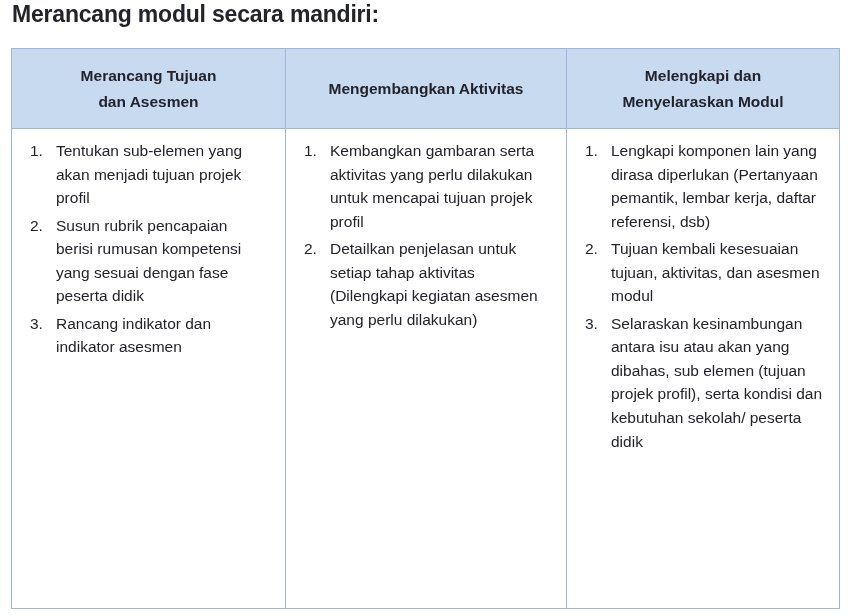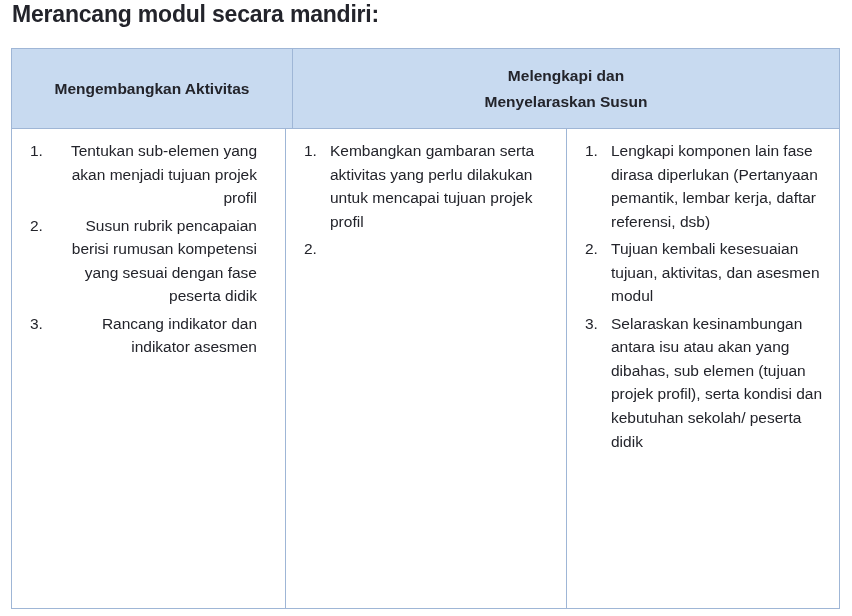--- a/index.html
+++ b/index.html
@@ -106,41 +106,47 @@
   }
   .txt {
     flex: 1 1 auto;
     font-size: 15.5px;
     line-height: 1.52;
     color: #23242b;
     padding-right: 4px;
     hyphens: none;
   }
 
-  .col-1 .txt { max-width: 205px; text-align: right; }
+  .col-1 .txt { max-width: 205px; }
   .col-2 .txt { max-width: 212px; }
   .col-3 .txt { max-width: 222px; }
 </style>
 </head>
 <body>
 
 <div id="page">
 
   <div class="page-title">Merancang modul secara mandiri:</div>
 
   <div class="table">
 
     <div class="thead">
+      <div class="th col-1">
+        <span>
+          <span>Merancang Tujuan</span><br>
+          <span>dan Asesmen</span>
+        </span>
+      </div>
       <div class="th col-2">
         <span>Mengembangkan Aktivitas</span>
       </div>
       <div class="th col-3">
         <span>
           <span>Melengkapi dan</span><br>
-          <span>Menyelaraskan Susun</span>
+          <span>Menyelaraskan Modul</span>
         </span>
       </div>
     </div>
 
     <div class="tbody">
 
       <div class="td col-1">
         <ol class="items">
           <li>
             <span class="num">1.</span>
@@ -158,29 +164,30 @@
       </div>
 
       <div class="td col-2">
         <ol class="items">
           <li>
             <span class="num">1.</span>
             <span class="txt">Kembangkan gambaran serta aktivitas yang perlu dilakukan untuk mencapai tujuan projek profil</span>
           </li>
           <li>
             <span class="num">2.</span>
+            <span class="txt">Detailkan penjelasan untuk setiap tahap aktivitas (Dilengkapi kegiatan asesmen yang perlu dilakukan)</span>
           </li>
         </ol>
       </div>
 
       <div class="td col-3">
         <ol class="items">
           <li>
             <span class="num">1.</span>
-            <span class="txt">Lengkapi komponen lain fase dirasa diperlukan (Pertanyaan pemantik, lembar kerja, daftar referensi, dsb)</span>
+            <span class="txt">Lengkapi komponen lain yang dirasa diperlukan (Pertanyaan pemantik, lembar kerja, daftar referensi, dsb)</span>
           </li>
           <li>
             <span class="num">2.</span>
             <span class="txt">Tujuan kembali kesesuaian tujuan, aktivitas, dan asesmen modul</span>
           </li>
           <li>
             <span class="num">3.</span>
             <span class="txt">Selaraskan kesinambungan antara isu atau akan yang dibahas, sub elemen (tujuan projek profil), serta kondisi dan kebutuhan sekolah/ peserta didik</span>
           </li>
         </ol>

